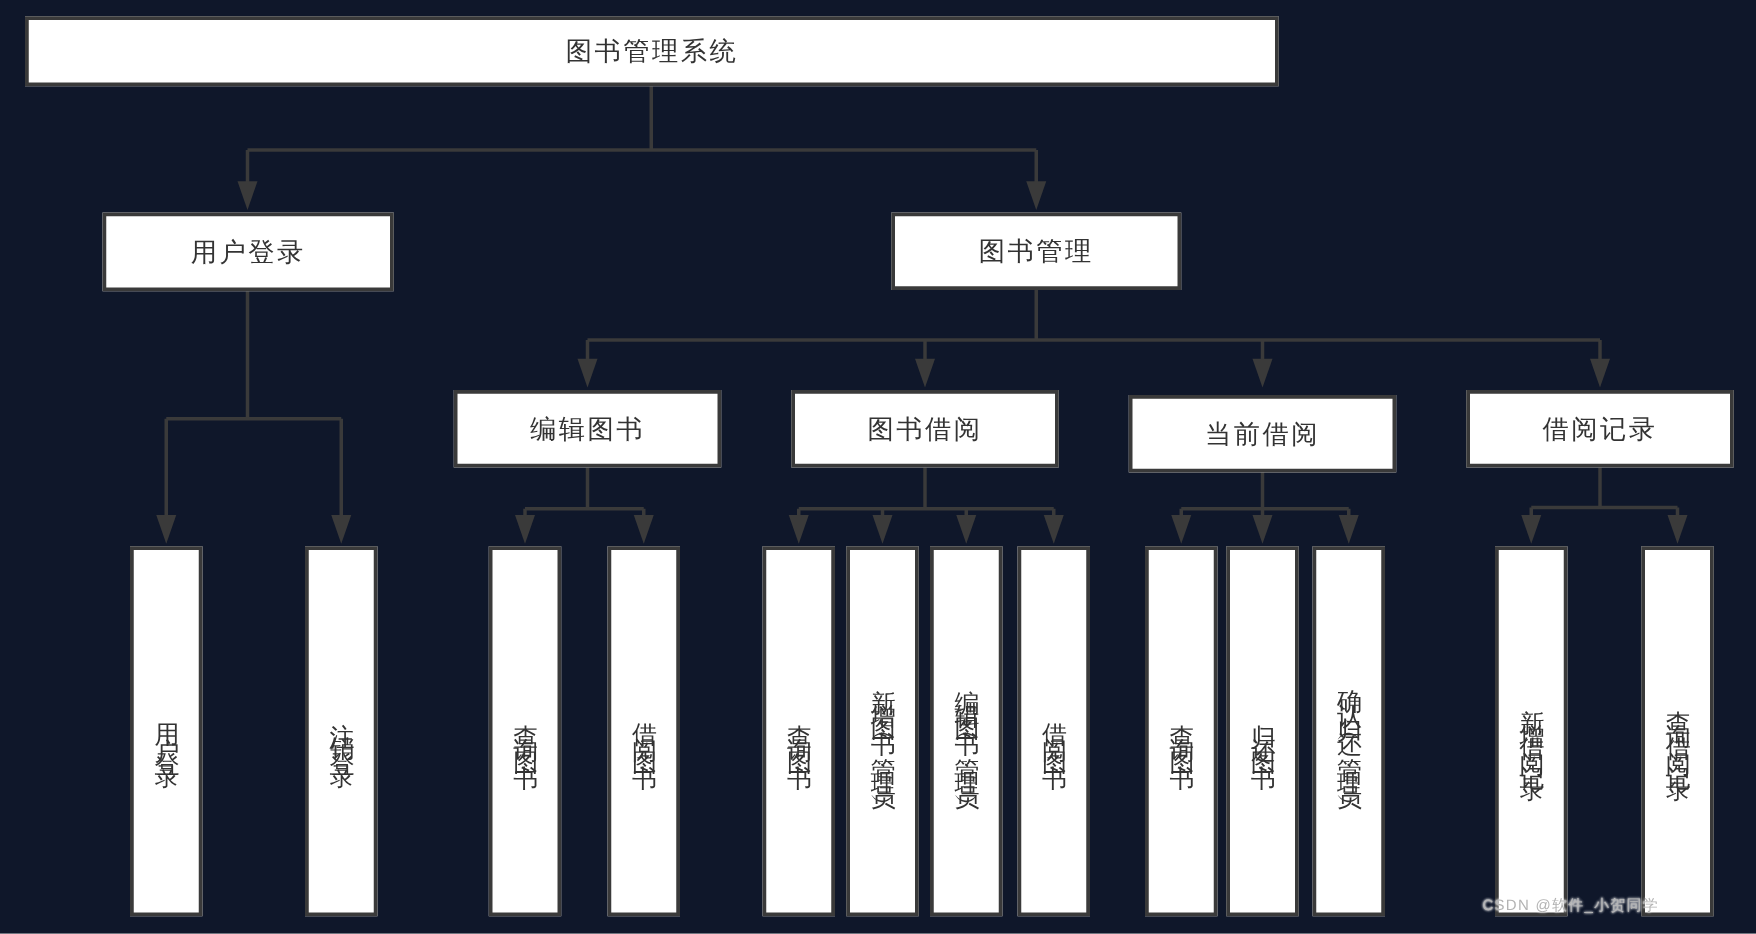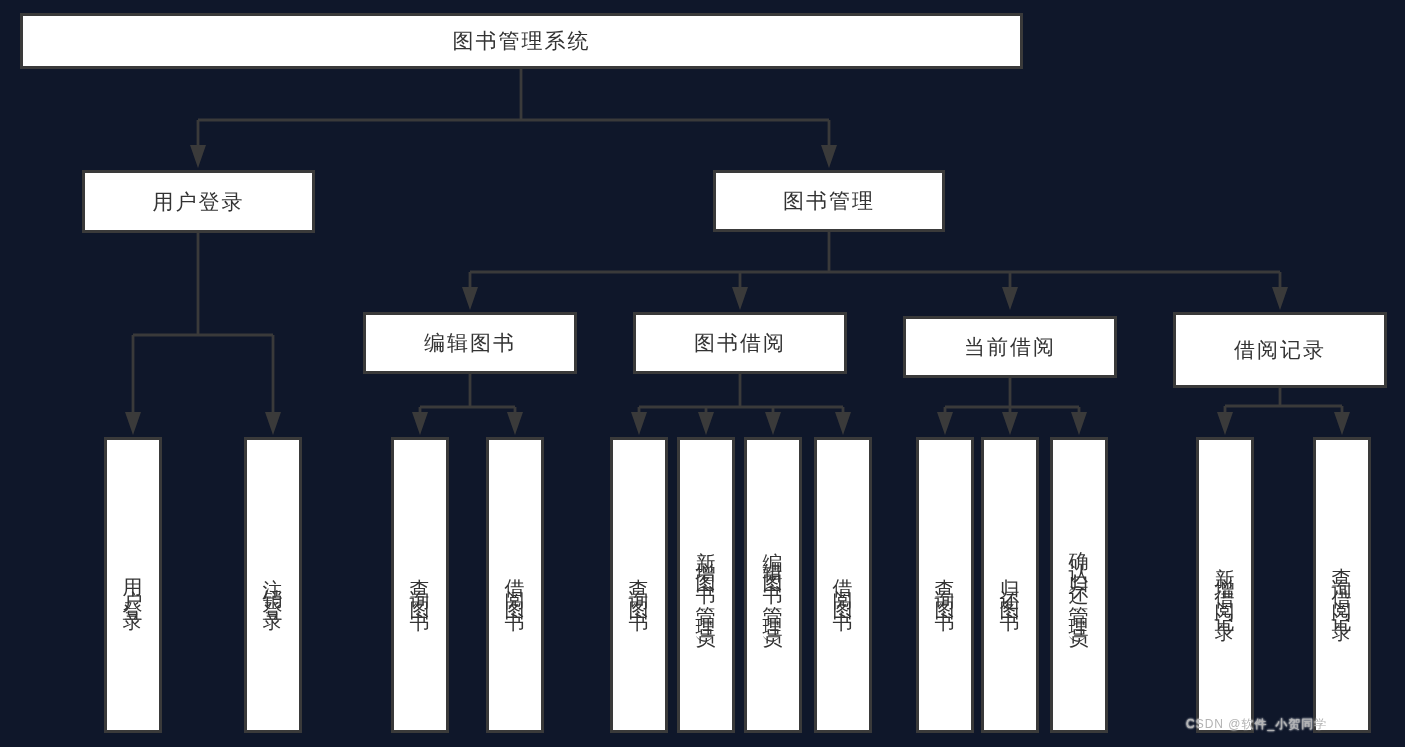--- a/index.html
+++ b/index.html
@@ -124,21 +124,21 @@
 
   <div class="hnode" style="left:363px; top:312px; width:214px; height:62px;">
     <span>编辑图书</span>
   </div>
   <div class="hnode" style="left:633px; top:312px; width:214px; height:62px;">
     <span>图书借阅</span>
   </div>
   <div class="hnode" style="left:903px; top:316px; width:214px; height:62px;font-family:Liberation Serif, serif;">
     <span>当前借阅</span>
   </div>
-  <div class="hnode" style="left:1173px; top:312px; width:214px; height:76px;">
+  <div class="hnode" style="left:1173px; top:312px; width:214px; height:62px;">
     <span>借阅记录</span>
   </div>
 
   <div class="leaf" style="left:104px;">
     <span class="vtext">用户登录</span>
   </div>
   <div class="leaf" style="left:244px;">
     <span class="vtext">注销登录</span>
   </div>
 

